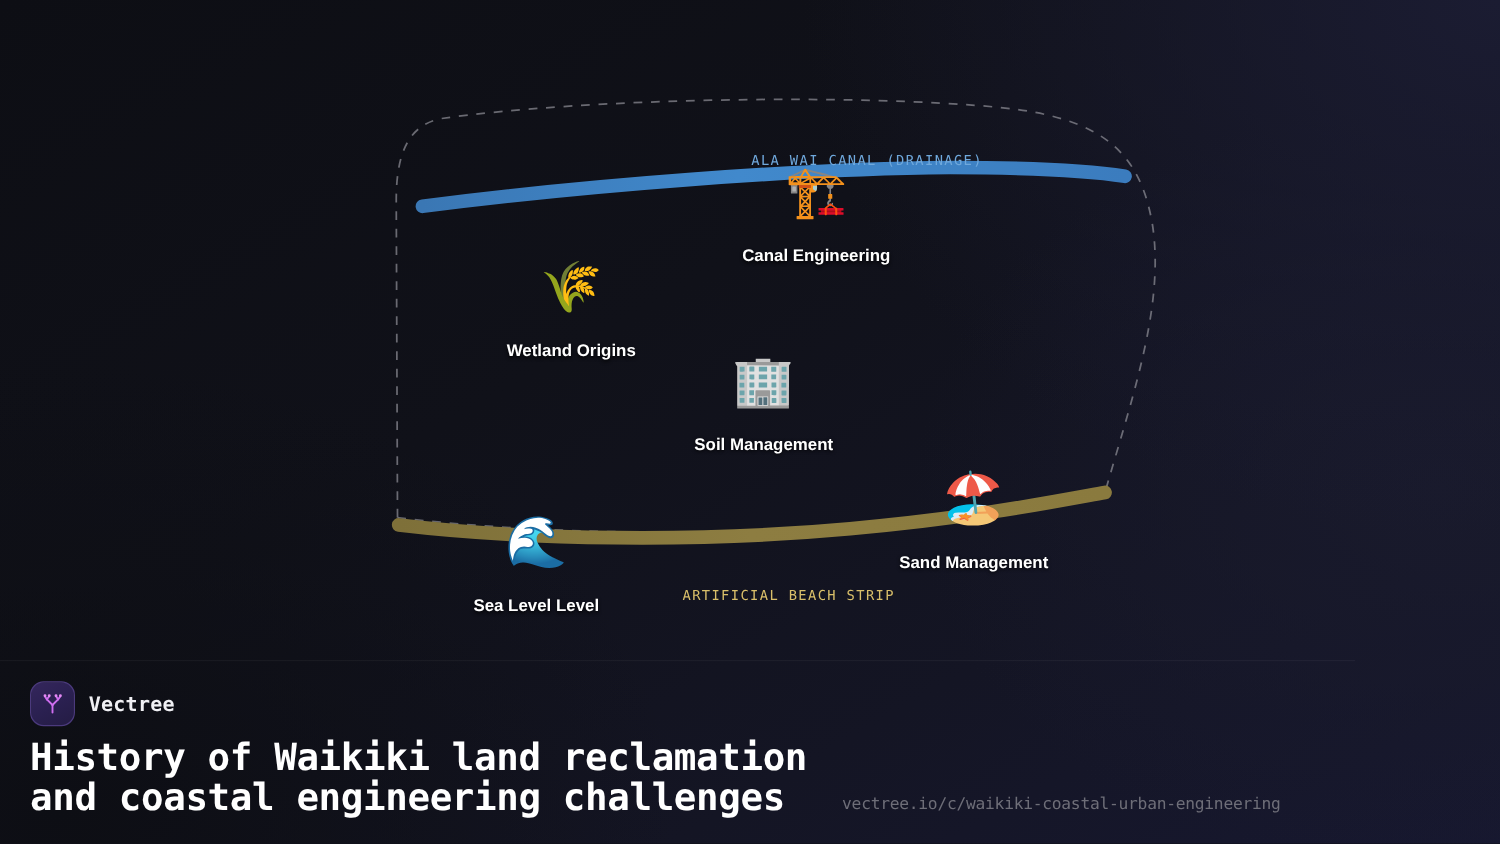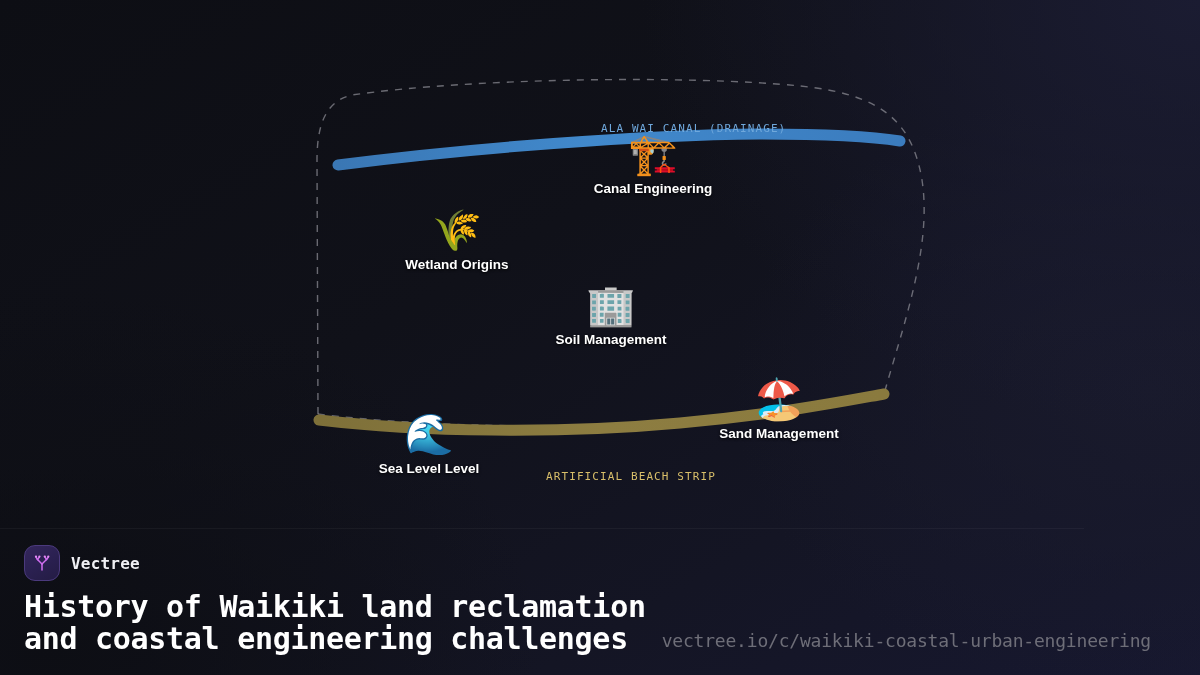--- a/index.html
+++ b/index.html
@@ -71,21 +71,21 @@
   }
   .node-icon {
     font-size: 40px;
     line-height: 46px;
     height: 46px;
     font-family: "DejaVu Sans", sans-serif;
     text-align: center;
     user-select: none;
   }
   .node-label {
-    margin-top: 4px;
+    margin-top: 20px;
     color: #ffffff;
     font-family: "Liberation Sans", sans-serif;
     font-size: 13.5px;
     font-weight: bold;
     text-align: center;
     white-space: nowrap;
     text-shadow: 0 1px 3px rgba(0,0,0,0.9);
   }
 
   
@@ -119,37 +119,37 @@
   #brand-name {
     color: #f0f0f4;
     font-family: "DejaVu Sans Mono", "Liberation Mono", monospace;
     font-size: 16px;
     font-weight: bold;
     letter-spacing: 0.2px;
   }
   #headline-row {
     display: flex;
     align-items: flex-end;
-    gap: 16px;
+    gap: 28px;
     margin-top: 10px;
   }
   #headline {
     color: #ffffff;
     font-family: "DejaVu Sans Mono", "Liberation Mono", monospace;
     font-size: 30px;
     font-weight: bold;
     line-height: 32px;
     letter-spacing: -0.3px;
     white-space: pre;
     margin: 0;
   }
   #site-url {
     color: #6e6e78;
     font-family: "DejaVu Sans Mono", "Liberation Mono", monospace;
-    font-size: 18px;
+    font-size: 13px;
     letter-spacing: -0.2px;
     padding-bottom: 4px;
     white-space: nowrap;
   }
 </style>
 </head>
 <body>
 
 <div id="stage">
 

